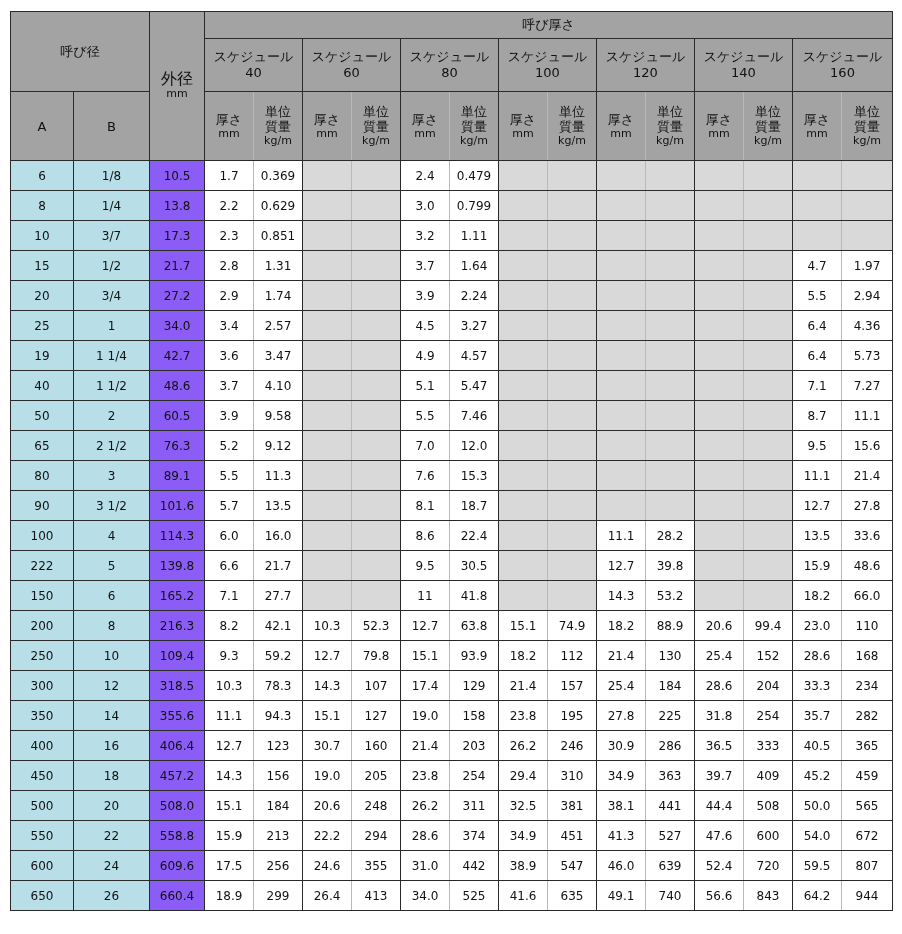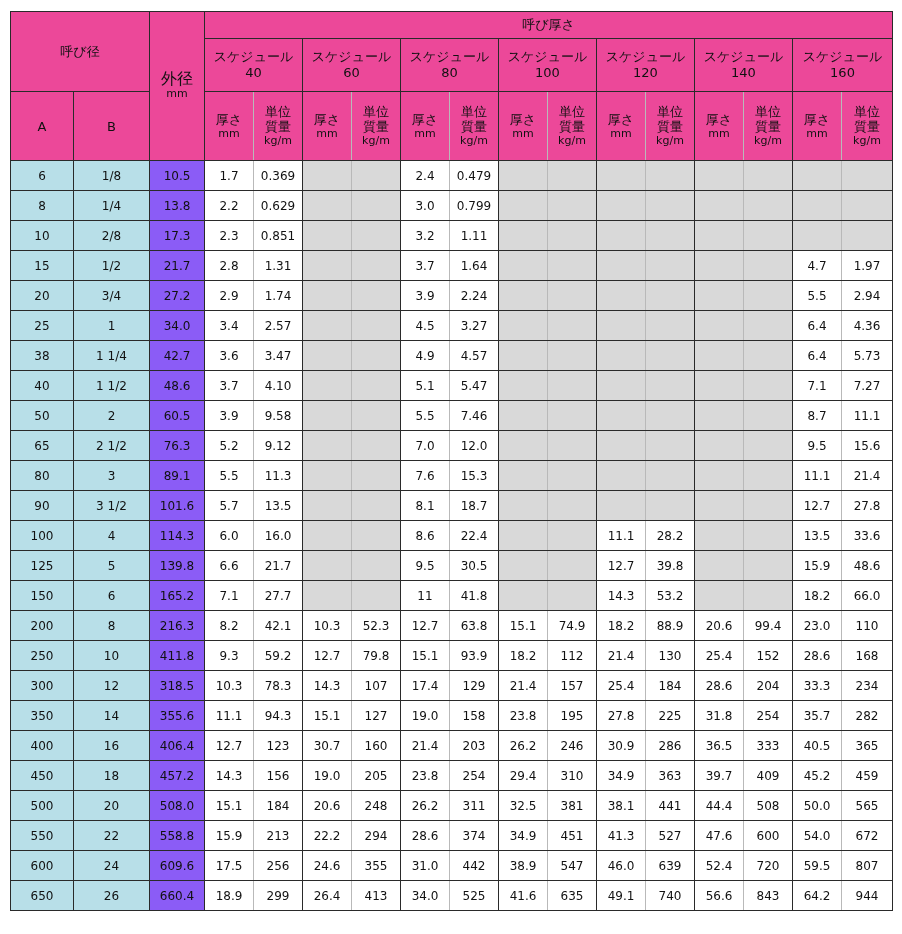--- a/index.html
+++ b/index.html
@@ -10,21 +10,21 @@
       border-collapse: collapse; table-layout: fixed;
       width: 882px;
     }
     table.pipe td, table.pipe th {
       border: 1.5px solid #2a2a2a;
       text-align: center; vertical-align: middle;
       padding: 0; font-weight: normal;
       font-size: 12px; line-height: 14px;
       overflow: hidden; white-space: nowrap;
     }
-    th.hd { background: #ec4899; margin-left: 28px; }
+    th.hd { background: #a3a3a3; margin-left: 28px; }
     td.key { background: #b8dfe8; }
     td.od { background: #8b5cf6; }
     td.v { background: #ffffff; }
     td.na { background: #d9d9d9; }
     
     .th-col { border-right: 1px solid #b9b9b9 !important; }
     .m-col { border-left: 1px solid #b9b9b9 !important; }
     tr.r1 th { height: 26px; font-size: 13px; }
     tr.r2 th { height: 52px; font-size: 13px; line-height: 16px; }
     tr.r3 th { height: 68px; font-size: 13px; line-height: 15px; }
@@ -177,21 +177,21 @@
         <td class="na m-col"></td>
         <td class="na th-col"></td>
         <td class="na m-col"></td>
         <td class="na th-col"></td>
         <td class="na m-col"></td>
         <td class="na th-col"></td>
         <td class="na m-col"></td>
       </tr>
       <tr class="dr">
         <td class="key">10</td>
-        <td class="key">2/8</td>
+        <td class="key">3/7</td>
         <td class="od">17.3</td>
         <td class="v th-col">2.3</td>
         <td class="v m-col">0.851</td>
         <td class="na th-col"></td>
         <td class="na m-col"></td>
         <td class="v th-col">3.2</td>
         <td class="v m-col">1.11</td>
         <td class="na th-col"></td>
         <td class="na m-col"></td>
         <td class="na th-col"></td>
@@ -252,21 +252,21 @@
         <td class="na th-col"></td>
         <td class="na m-col"></td>
         <td class="na th-col"></td>
         <td class="na m-col"></td>
         <td class="na th-col"></td>
         <td class="na m-col"></td>
         <td class="v th-col">6.4</td>
         <td class="v m-col">4.36</td>
       </tr>
       <tr class="dr">
-        <td class="key">38</td>
+        <td class="key">19</td>
         <td class="key">1 1/4</td>
         <td class="od">42.7</td>
         <td class="v th-col">3.6</td>
         <td class="v m-col">3.47</td>
         <td class="na th-col"></td>
         <td class="na m-col"></td>
         <td class="v th-col">4.9</td>
         <td class="v m-col">4.57</td>
         <td class="na th-col"></td>
         <td class="na m-col"></td>
@@ -385,21 +385,21 @@
         <td class="na th-col"></td>
         <td class="na m-col"></td>
         <td class="v th-col">11.1</td>
         <td class="v m-col">28.2</td>
         <td class="na th-col"></td>
         <td class="na m-col"></td>
         <td class="v th-col">13.5</td>
         <td class="v m-col">33.6</td>
       </tr>
       <tr class="dr">
-        <td class="key">125</td>
+        <td class="key">222</td>
         <td class="key">5</td>
         <td class="od">139.8</td>
         <td class="v th-col">6.6</td>
         <td class="v m-col">21.7</td>
         <td class="na th-col"></td>
         <td class="na m-col"></td>
         <td class="v th-col">9.5</td>
         <td class="v m-col">30.5</td>
         <td class="na th-col"></td>
         <td class="na m-col"></td>
@@ -444,21 +444,21 @@
         <td class="v th-col">18.2</td>
         <td class="v m-col">88.9</td>
         <td class="v th-col">20.6</td>
         <td class="v m-col">99.4</td>
         <td class="v th-col">23.0</td>
         <td class="v m-col">110</td>
       </tr>
       <tr class="dr">
         <td class="key">250</td>
         <td class="key">10</td>
-        <td class="od">411.8</td>
+        <td class="od">109.4</td>
         <td class="v th-col">9.3</td>
         <td class="v m-col">59.2</td>
         <td class="v th-col">12.7</td>
         <td class="v m-col">79.8</td>
         <td class="v th-col">15.1</td>
         <td class="v m-col">93.9</td>
         <td class="v th-col">18.2</td>
         <td class="v m-col">112</td>
         <td class="v th-col">21.4</td>
         <td class="v m-col">130</td>

